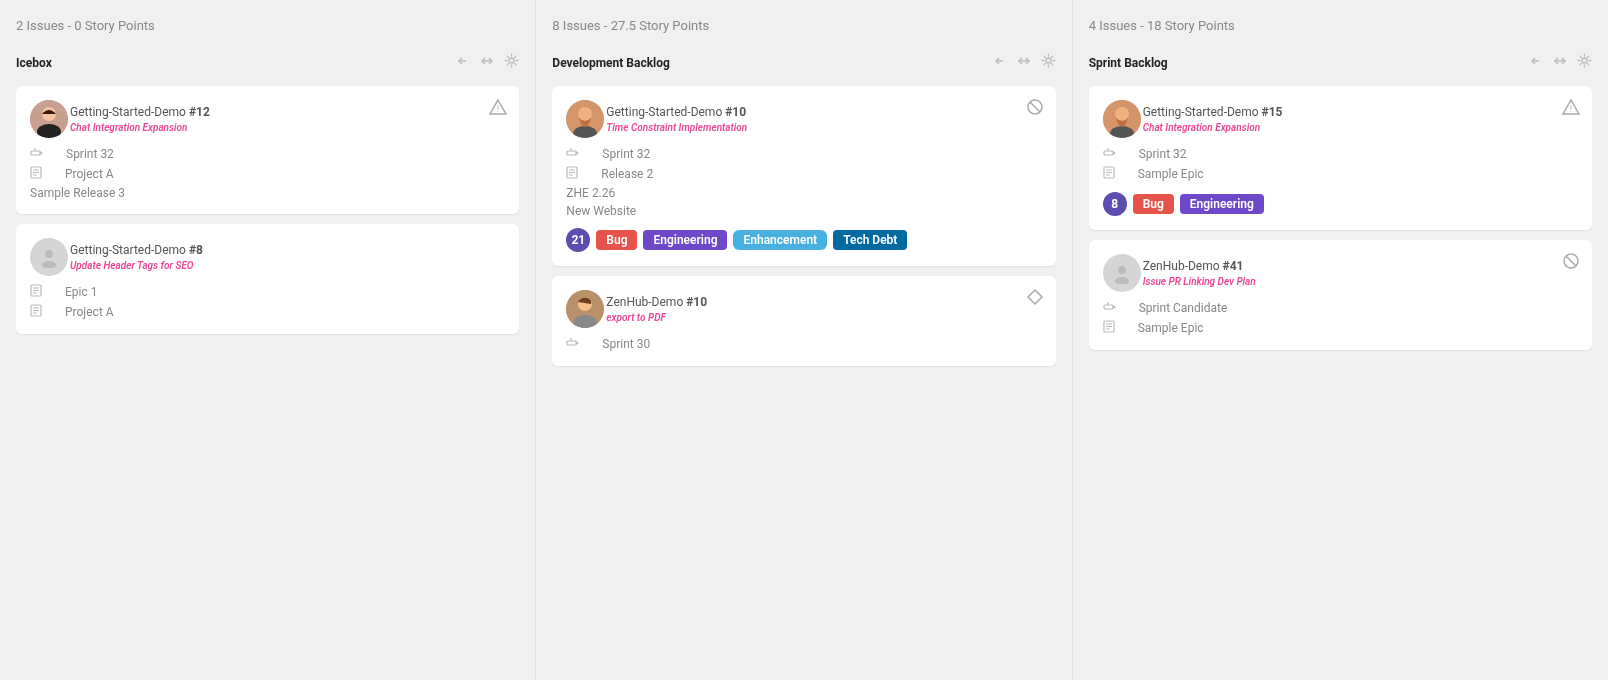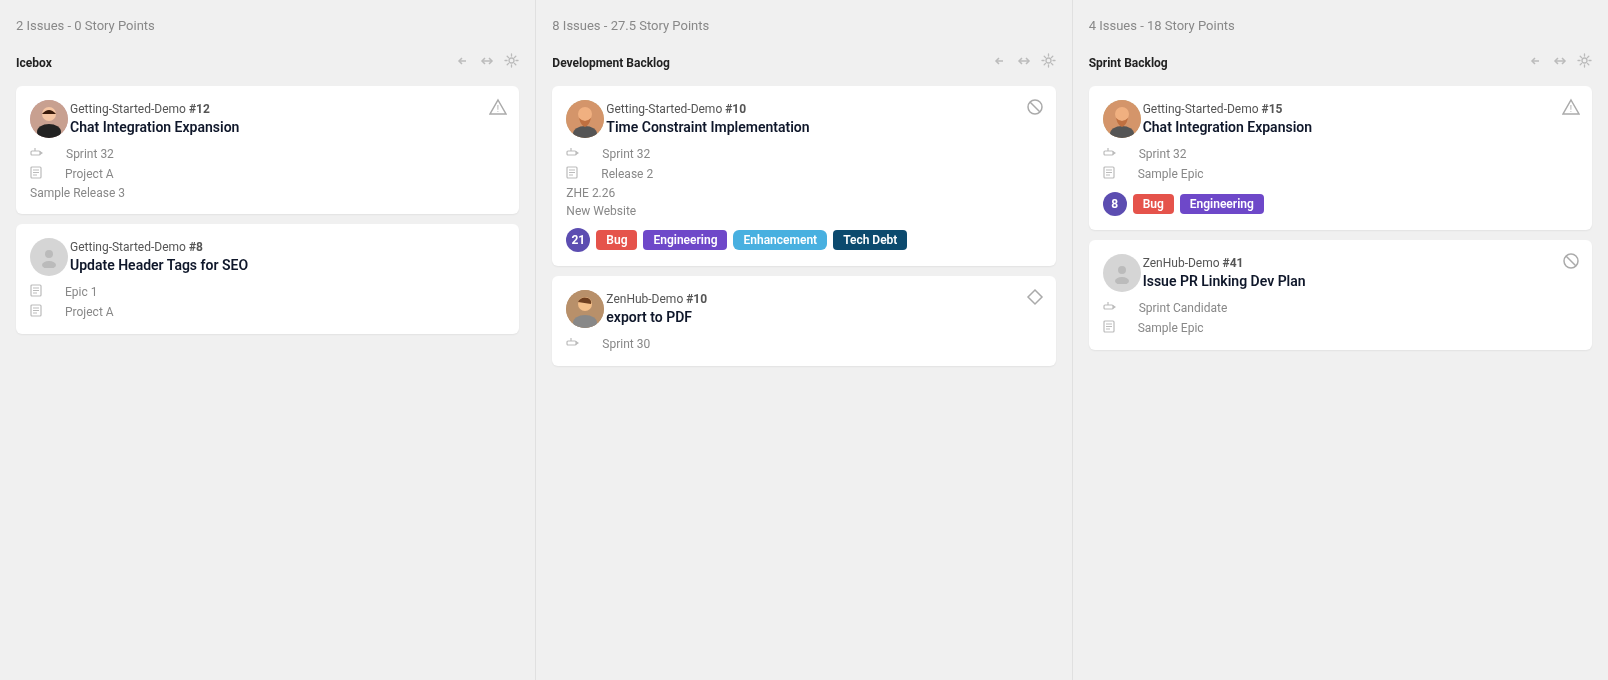--- a/index.html
+++ b/index.html
@@ -105,25 +105,26 @@
     .card-title-block {
       flex: 1;
     }
 
     .card-project {
       font-size: 12px;
       color: #555;
     }
 
     .card-name {
-      font-size: 14px;
+      font-size: 10px;
       font-weight: 600;
-      color: #0f172a;
+      color: #ec4899;
       line-height: 1.3;
       margin-top: 2px;
+      font-style: italic;
     }
 
     .card-status-icon {
       position: absolute;
       top: 12px;
       right: 12px;
       font-size: 16px;
       color: #999;
     }
 
@@ -167,21 +168,21 @@
       align-items: center;
       justify-content: center;
       font-size: 12px;
       font-weight: 700;
       color: #fff;
     }
 
     .label-bug { background: #e5534b; }
     .label-engineering { background: #6e48c9; }
     .label-enhancement { background: #48b0e0; border-radius: 6px; }
-    .label-techdebt { background: #0c4a6e; text-align: center; }
+    .label-techdebt { background: #0369a1; text-align: center; }
   </style>
 </head>
 <body>
 
 <div class="board">
 <div class="column">
       <div class="col-meta">2 Issues - 0 Story Points</div>
       <div class="col-header">
         <span class="col-title">Icebox</span>
         <div class="col-actions">

